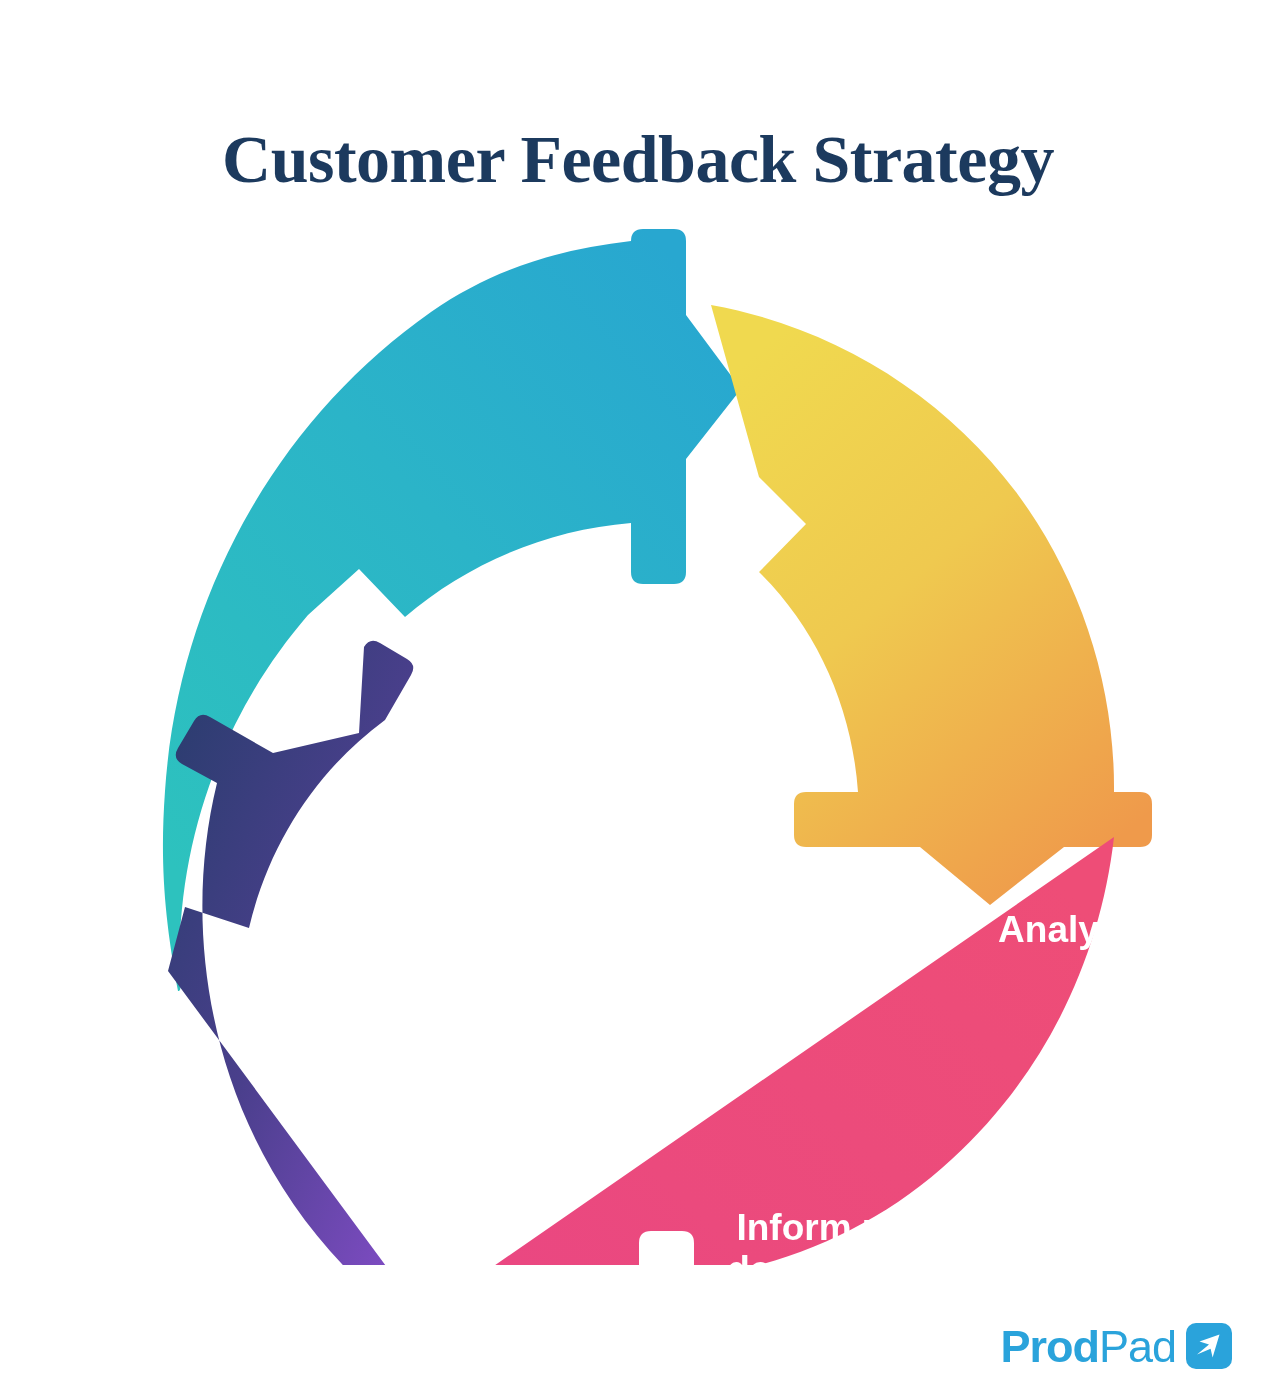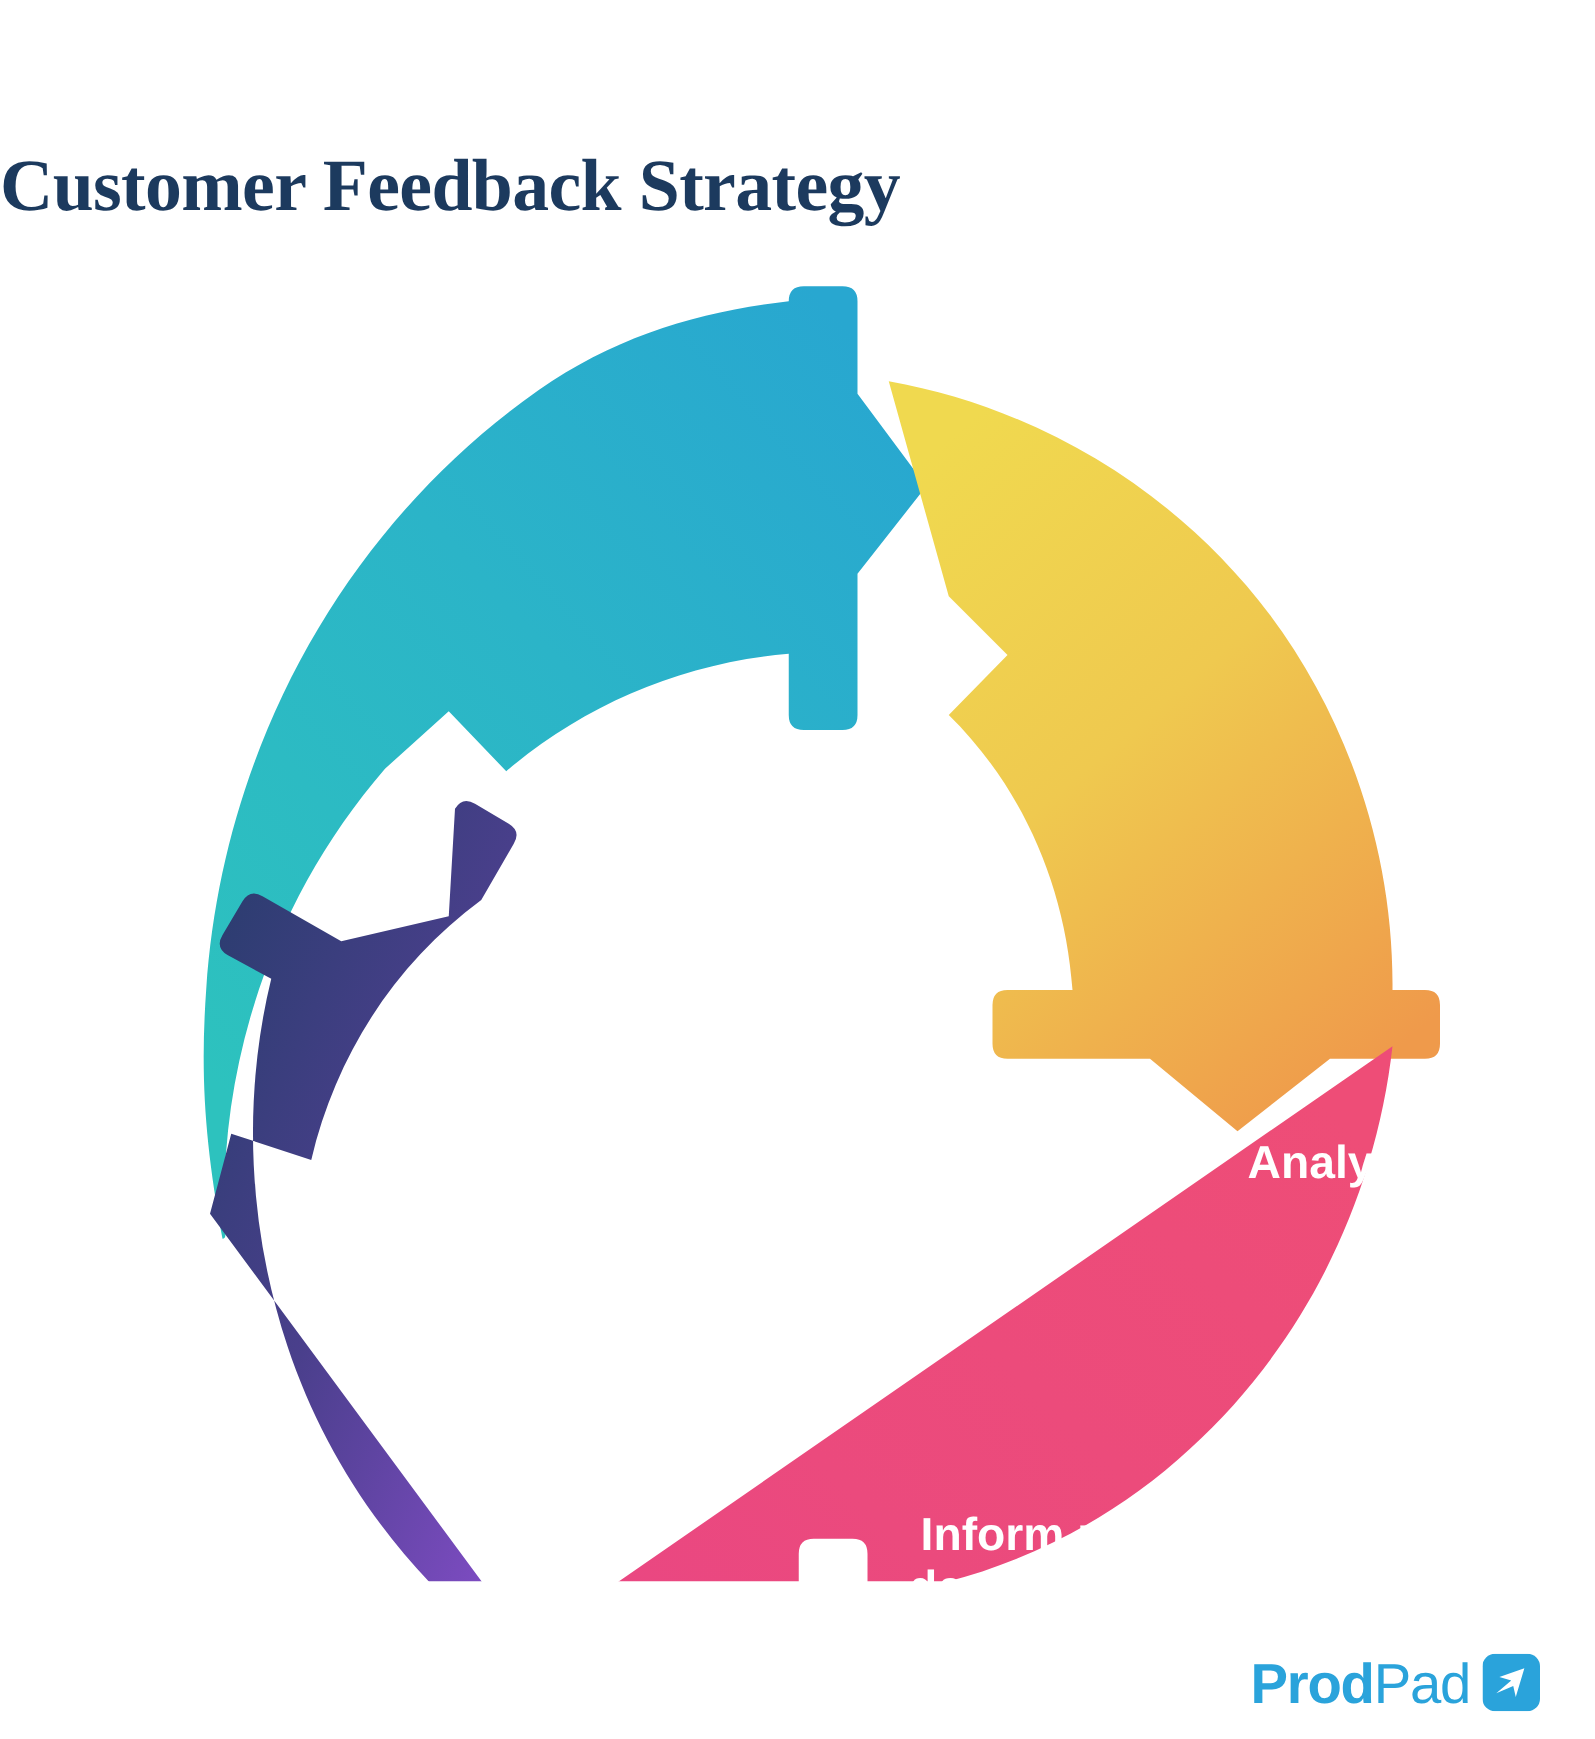--- a/index.html
+++ b/index.html
@@ -15,24 +15,24 @@
     overflow: hidden;
     font-family: "Liberation Sans", sans-serif;
   }
 
   
   #page-title {
     position: absolute;
     top: 78px;
     left: 0;
     width: 1276px;
-    text-align: left;
+    text-align: center;
     font-family: "Liberation Serif", serif;
     font-weight: bold;
-    font-size: 59px;
+    font-size: 68px;
     line-height: 1.05;
     letter-spacing: -0.5px;
     color: #1C3A5E;
     white-space: nowrap;
   }
 
   
   #cycle-diagram {
     position: absolute;
     left: 118px;

